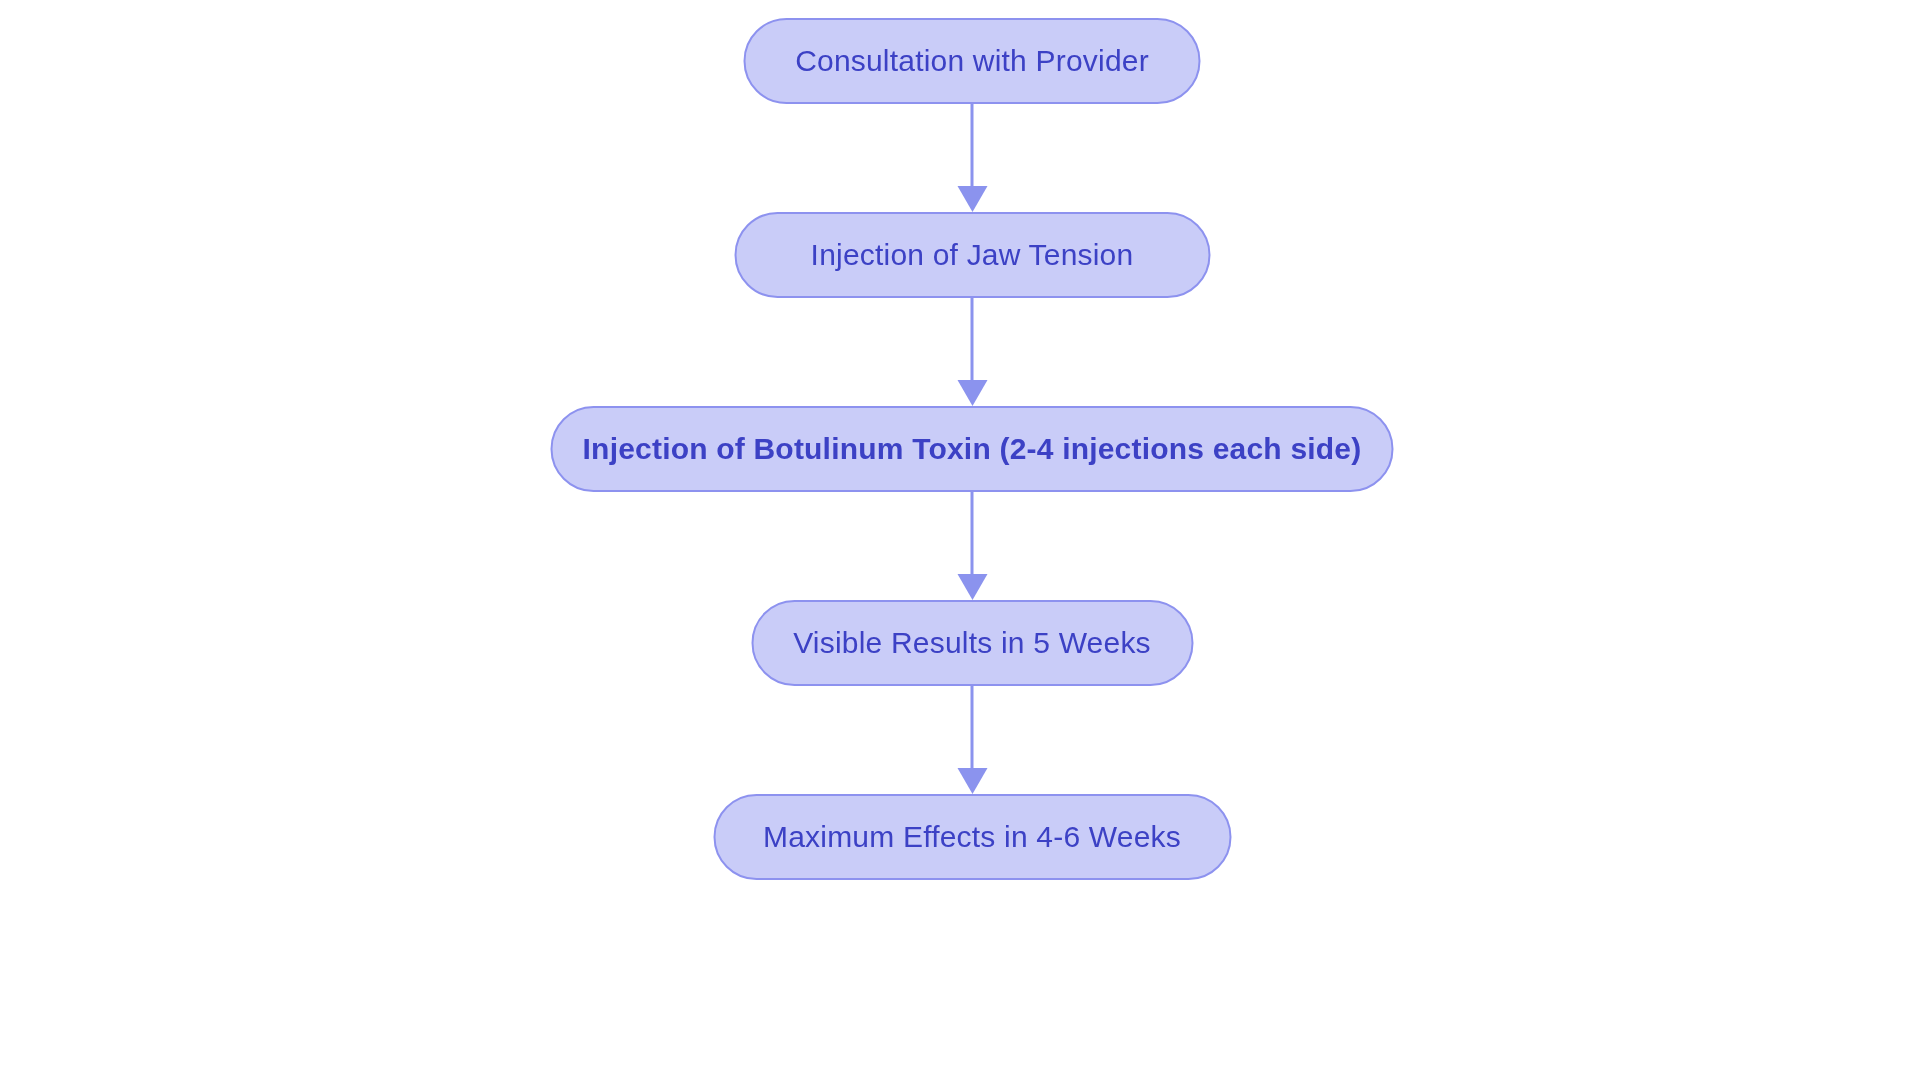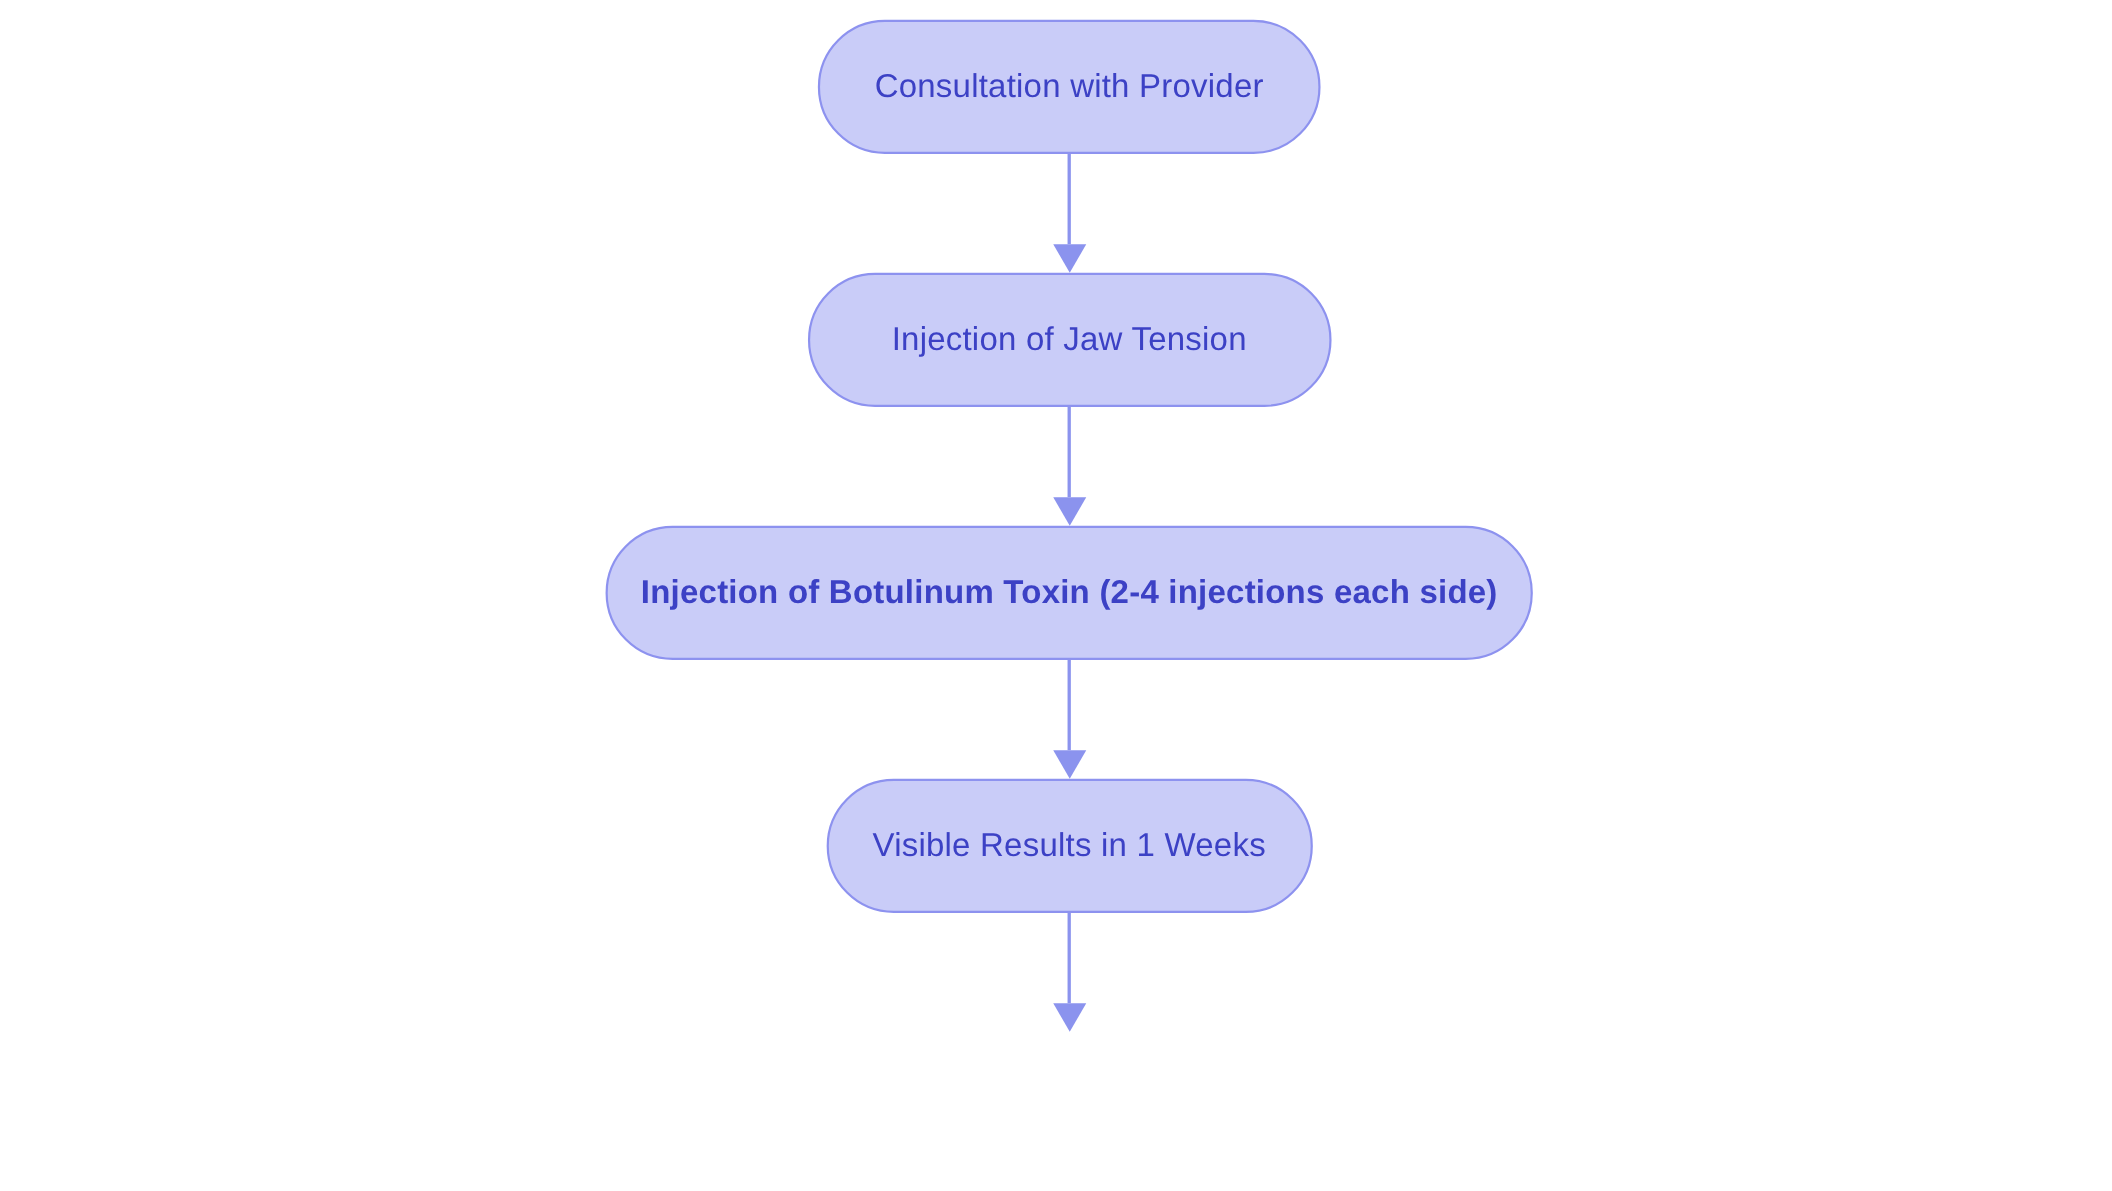--- a/index.html
+++ b/index.html
@@ -18,21 +18,21 @@
   .flow-column {
     position: absolute;
     top: 18px;
     left: 972px;
     transform: translateX(-50%);
     display: flex;
     flex-direction: column;
     align-items: center;
   }
   .flow-node {
-    height: 122px;
+    height: 86px;
     box-sizing: border-box;
     border: 2px solid var(--node-border, #8d92ef);
     background: var(--node-fill, #c9ccf8);
     border-radius: 61px;
     display: flex;
     align-items: center;
     justify-content: center;
     flex: 0 0 auto;
     text-align: center;
   }
@@ -97,23 +97,26 @@
     <div class="flow-node n3">
       <span class="node-label">Injection of Botulinum Toxin (2-4 injections each side)</span>
     </div>
 
     <div class="connector">
       <div class="shaft"></div>
       <div class="head"></div>
     </div>
 
     <div class="flow-node n4">
-      <span class="node-label">Visible Results in 1 Weeks</span>
+      <span class="node-label">Visible Results in 5 Weeks</span>
     </div>
 
     <div class="connector">
       <div class="shaft"></div>
       <div class="head"></div>
     </div>
 
+    <div class="flow-node n5">
+      <span class="node-label">Maximum Effects in 4-6 Weeks</span>
+    </div>
 
   </div>
 </div>
 
 </body></html>

